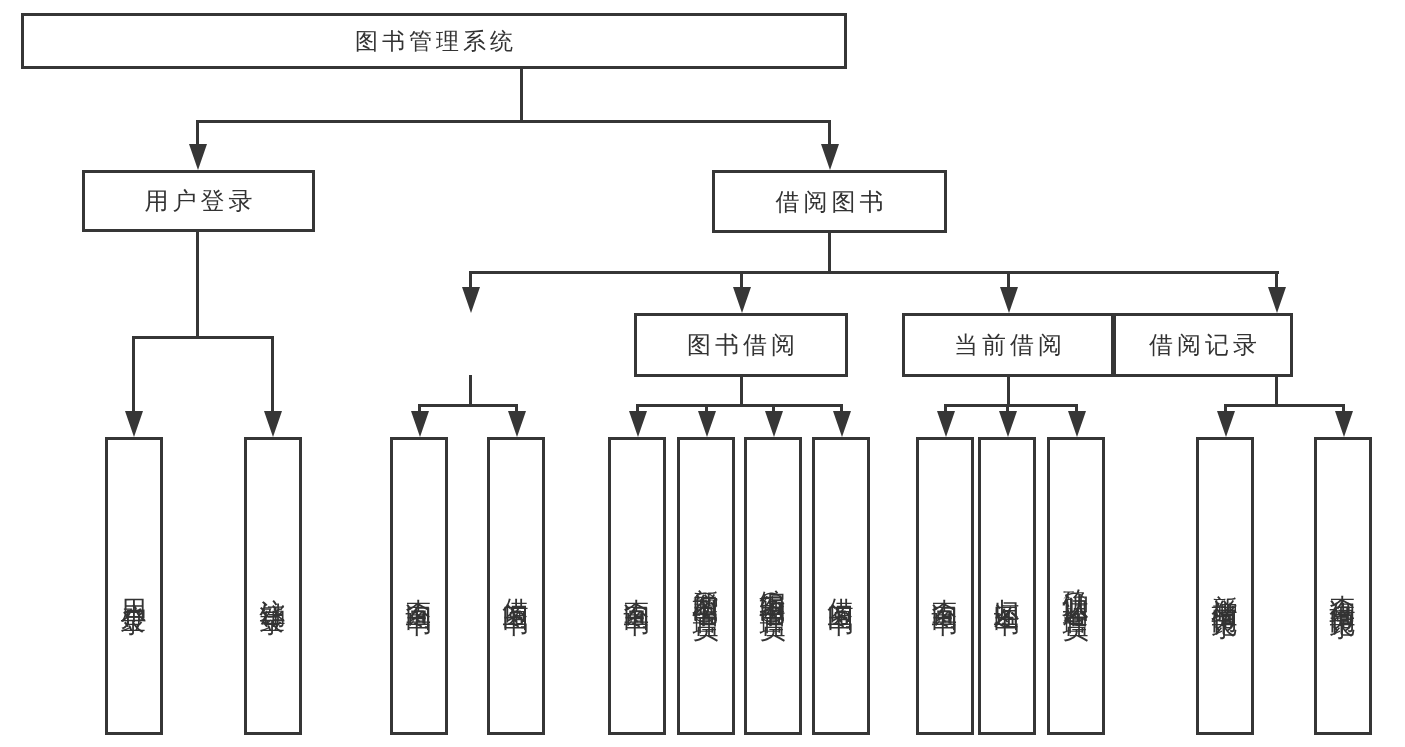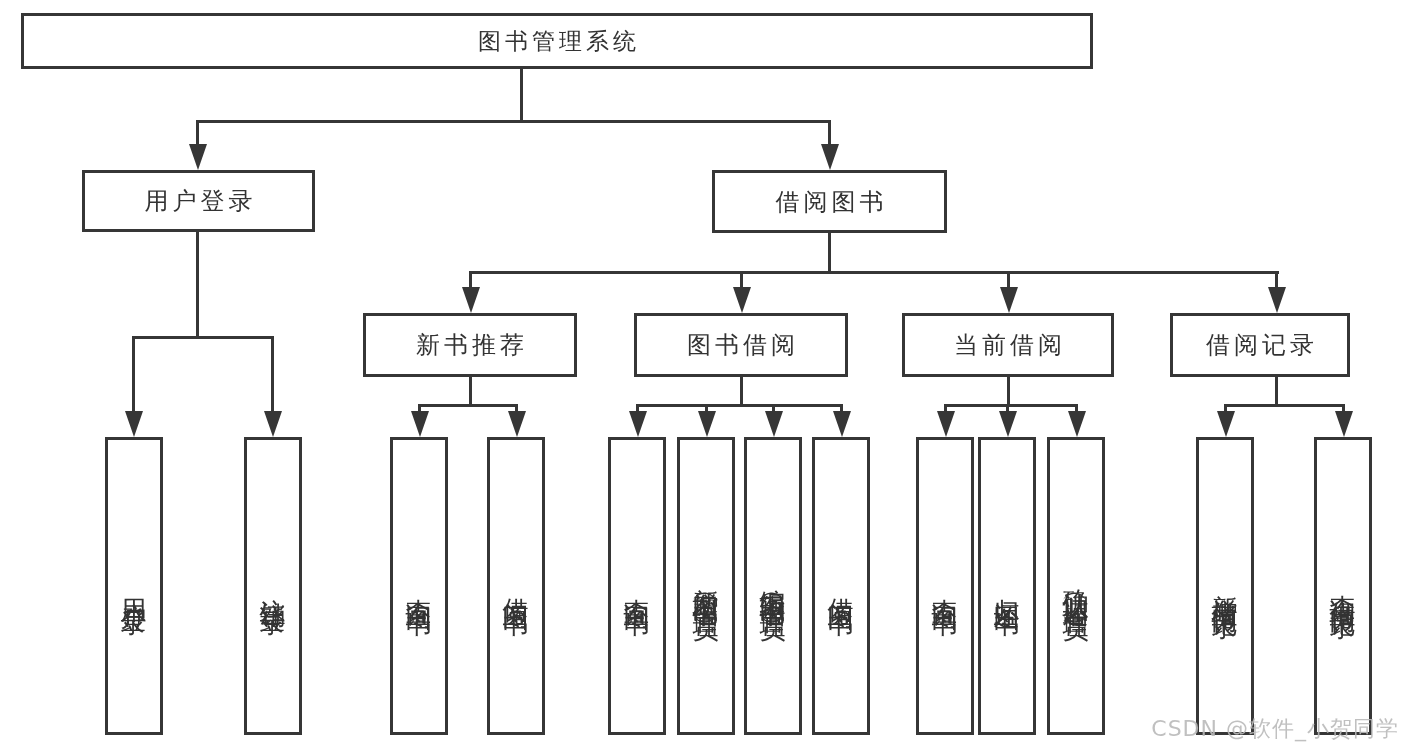--- a/index.html
+++ b/index.html
@@ -26,41 +26,38 @@
   .watermark{
     position:absolute;right:6px;bottom:3px;font-size:22px;letter-spacing:1px;
     color:rgba(185,185,185,0.9);z-index:5;white-space:nowrap;
   }
 </style>
 </head>
 <body>
 
 <div id="stage">
 
-  <div class="box root" style="left:21px;top:13px;width:1072px;height:56px">
+  <div class="box root" style="left:21px;top:13px;width:826px;height:56px">
     <span class="hlabel">图书管理系统</span>
   </div>
 
   <div class="box lvl2" style="left:82px;top:170px;width:233px;height:62px">
     <span class="hlabel">用户登录</span>
   </div>
   <div class="box lvl2" style="left:712px;top:170px;width:235px;height:63px">
     <span class="hlabel">借阅图书</span>
   </div>
 
-  <div class="box lvl3" style="left:363px;top:313px;width:214px;height:64px">
-    <span class="hlabel">新书推荐</span>
-  </div>
   <div class="box lvl3" style="left:902px;top:313px;width:212px;height:64px">
     <span class="hlabel">当前借阅</span>
   </div>
   <div class="box lvl3" style="left:634px;top:313px;width:214px;height:64px">
     <span class="hlabel">图书借阅</span>
   </div>
-  <div class="box lvl3" style="left:1170px;top:313px;width:180px;height:64px">
+  <div class="box lvl3" style="left:1113px;top:313px;width:180px;height:64px">
     <span class="hlabel">借阅记录</span>
   </div>
 
   <div class="box leaf" style="left:105px">
     <span class="vtext">用户登录</span>
   </div>
   <div class="box leaf" style="left:244px">
     <span class="vtext">注销登录</span>
   </div>
   <div class="box leaf" style="left:390px">
@@ -149,15 +146,14 @@
   <div class="v" style="left:1075px;top:404px;height:10px"></div>
   <div class="ah" style="left:1068px;top:411px"></div>
 
   <div class="v" style="left:1275px;top:375px;height:32px"></div>
   <div class="h" style="left:1224px;top:404px;width:120px"></div>
   <div class="v" style="left:1224px;top:404px;height:10px"></div>
   <div class="ah" style="left:1217px;top:411px"></div>
   <div class="v" style="left:1342px;top:404px;height:10px"></div>
   <div class="ah" style="left:1335px;top:411px"></div>
 
-  <div class="watermark">CSDN @软件_小贺同学</div>
 
 </div>
 
 </body></html>

